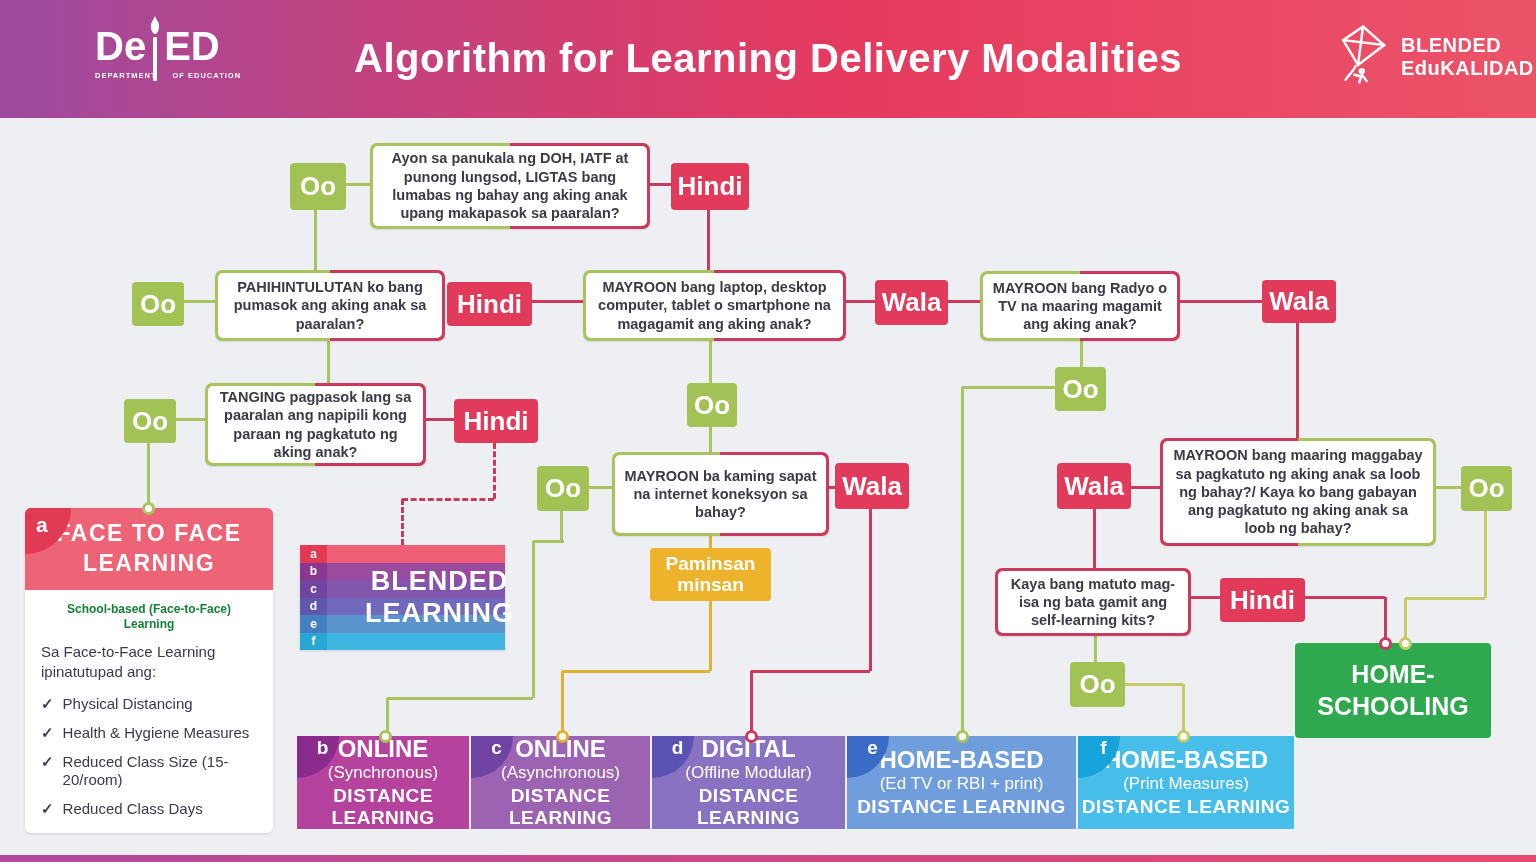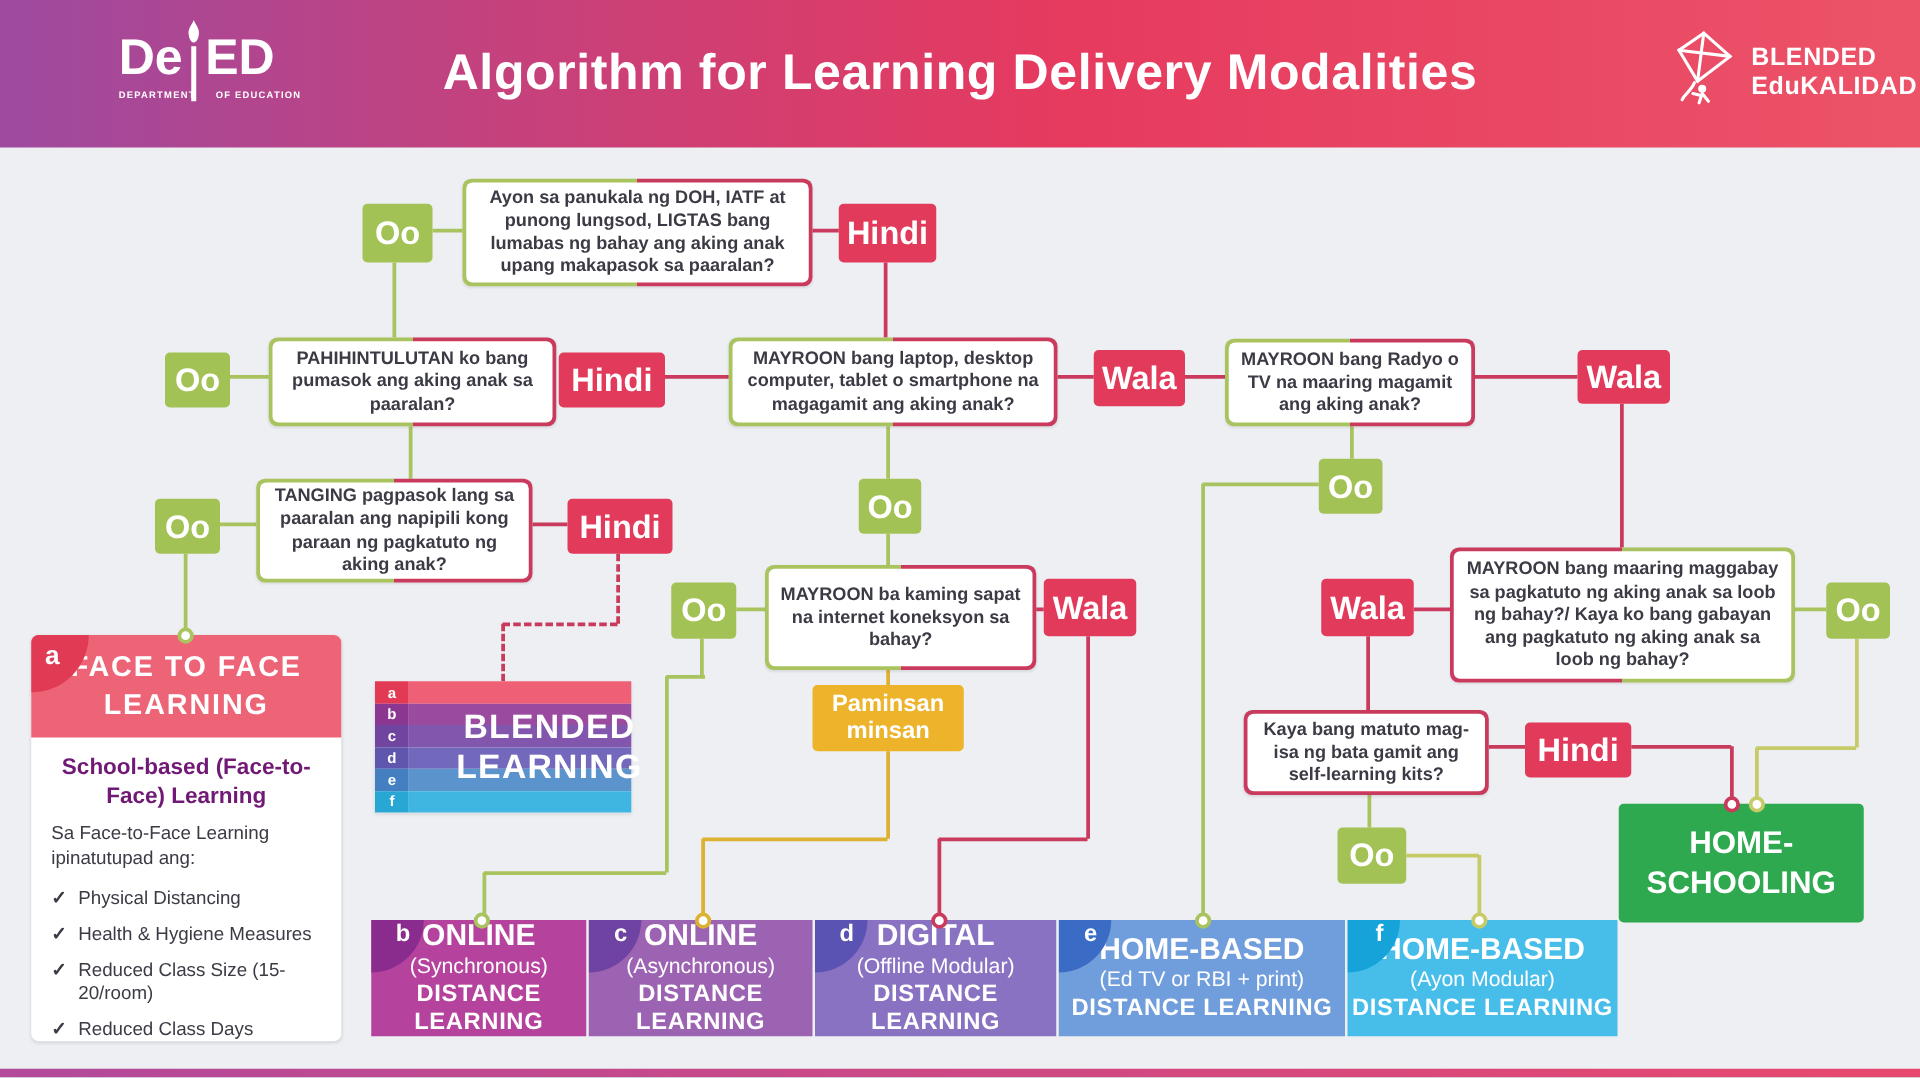--- a/index.html
+++ b/index.html
@@ -48,21 +48,21 @@
   
   .face { position:absolute; left:25px; top:390px; width:248px; height:325px; background:#fff;
           border-radius:6px; z-index:2; box-shadow:0 1px 3px rgba(40,40,60,.14); }
   .face-hd { position:relative; height:82px; background:#ee6477; border-radius:6px 6px 0 0;
              display:flex; flex-direction:column; align-items:center; justify-content:center;
              color:#fff; font-weight:800; font-size:23px; letter-spacing:1.5px; line-height:1.3; overflow:hidden; }
   .qbadge { position:absolute; left:0; top:0; border-bottom-right-radius:100%; color:#fff; }
   .face-hd .qbadge { width:46px; height:46px; background:#e13a55; }
   .qbadge span { display:block; padding:3px 0 0 11px; font-size:21px; font-weight:700; }
   .face-bd { padding:12px 16px 0 16px; }
-  .fb-title { font-weight:800; font-size:18px; text-align:center; color:#701a75; line-height:1.25; margin-bottom:10px; }
+  .fb-title { font-weight:800; font-size:12px; text-align:center; color:#15803d; line-height:1.25; margin-bottom:10px; }
   .fb-intro { font-size:15px; color:#3b3b45; font-weight:500; line-height:1.3; margin-bottom:14px; }
   .face ul { list-style:none; }
   .face li { display:flex; gap:9px; margin-bottom:11px; font-size:15px; font-weight:500; color:#3b3b45; line-height:1.2; }
   .ck { font-weight:700; }
 
   
   .blend { position:absolute; left:300px; top:427px; width:205px; height:105px; display:flex;
            flex-direction:column; z-index:2; box-shadow:0 1px 3px rgba(40,40,60,.14); }
   .brow { flex:1; display:flex; }
   .bl { width:27px; display:flex; align-items:center; justify-content:center;
@@ -353,19 +353,19 @@
         </div>
       <div class="mt">HOME-BASED</div>
       <div class="ms">(Ed TV or RBI + print)</div>
       <div class="mc">DISTANCE LEARNING</div>
     </div>
     <div class="mod" style="left:1078px;width:216px;background:#47bdea">
       <div class="qbadge" style="background:#16a3d9">
           <span>f</span>
         </div>
       <div class="mt">HOME-BASED</div>
-      <div class="ms">(Ayon Modular)</div>
+      <div class="ms">(Print Measures)</div>
       <div class="mc">DISTANCE LEARNING</div>
     </div>
   </div>
 
   <div class="footbar"></div>
 </div>
 
 </body></html>

